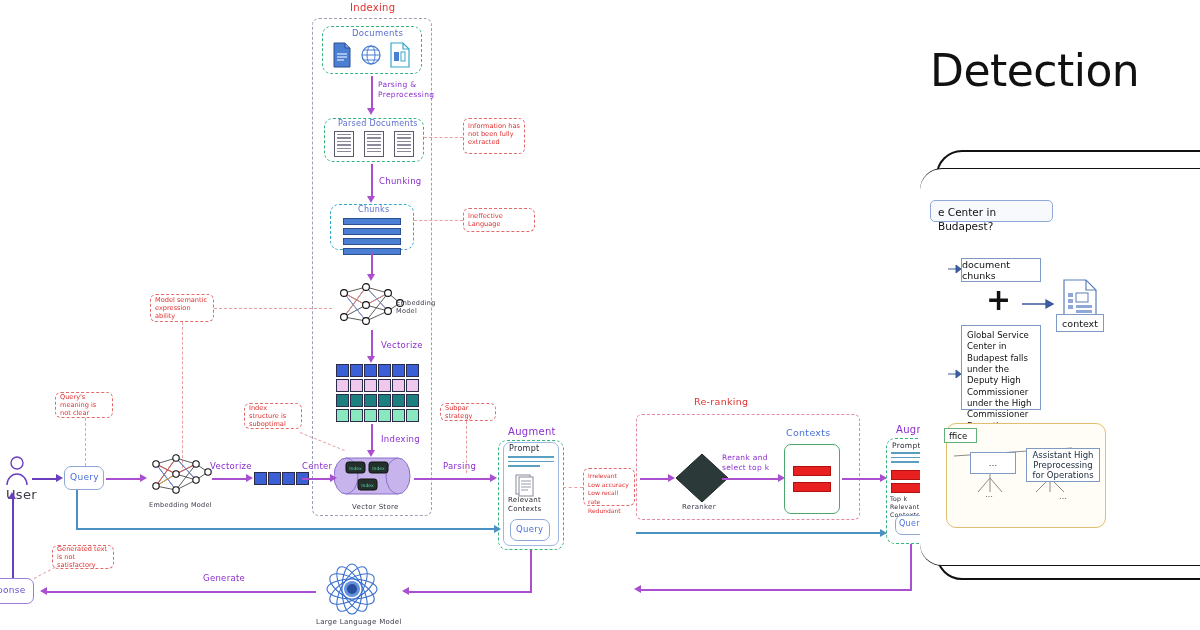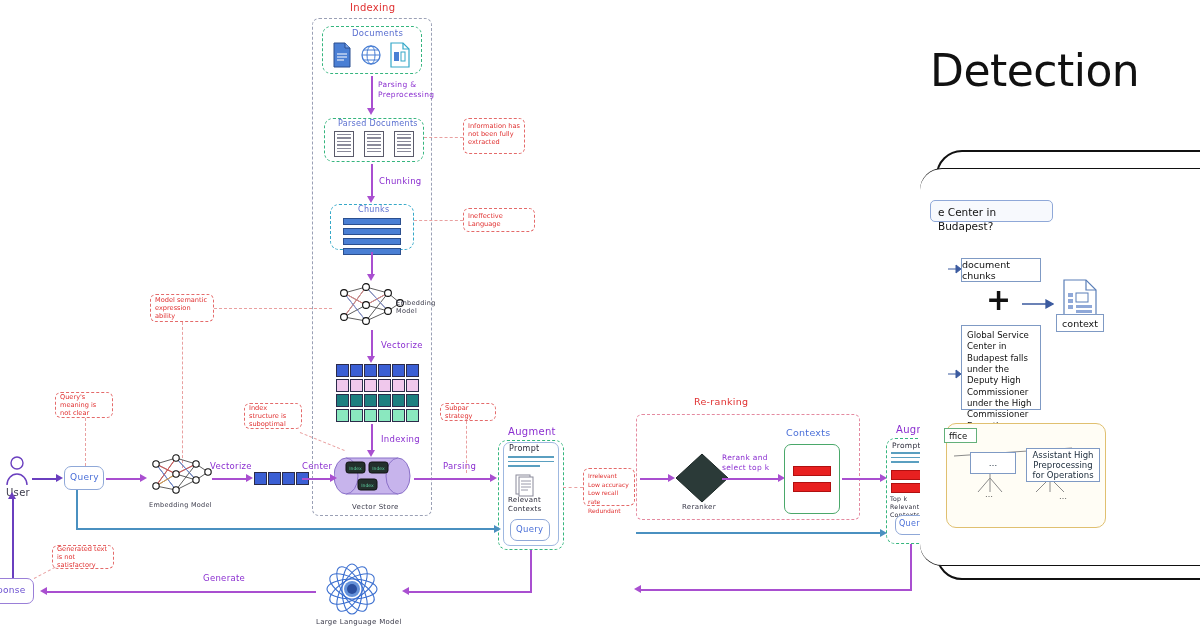--- a/index.html
+++ b/index.html
@@ -241,21 +241,21 @@
   </svg>
   <div class="abs hw lbl-dark" style="left:352px;top:503px;font-size:7px;color:#3a3a4a;">Vector Store</div>
 
   <div class="abs dash-red redbox" style="left:244px;top:403px;width:58px;height:26px;display:flex;align-items:center;">Index structure is suboptimal</div>
   <div class="dotline" style="left:300px;top:432px;width:48px;transform:rotate(22deg);transform-origin:left center;"></div>
 
   <svg class="abs" style="left:4px;top:455px;" width="26" height="32" viewBox="0 0 26 32">
     <circle cx="13" cy="8" r="6" fill="#fff" stroke="#6a3fbf" stroke-width="1.4"></circle>
     <path d="M3 30 a10 11 0 0 1 20 0" fill="#fff" stroke="#6a3fbf" stroke-width="1.4"></path>
   </svg>
-  <div class="abs hw lbl-dark" style="left:6px;top:487px;font-size:10px;color:#3a3a4a;text-align:right;">User</div>
+  <div class="abs hw lbl-dark" style="left:6px;top:487px;font-size:13px;color:#3a3a4a;text-align:right;">User</div>
 
   <div class="arrow h ind" style="left:32px;top:478px;width:26px;"></div>
   <div class="ahead right ind-right" style="left:56px;top:474px;"></div>
 
   <div class="abs rbox" style="left:64px;top:466px;width:40px;height:24px;"></div>
   <div class="abs hw lbl-blue" style="left:70px;top:472px;font-size:9px;color:#4a6fd8;">Query</div>
 
   <div class="abs dash-red redbox" style="left:55px;top:392px;width:58px;height:26px;display:flex;align-items:center;">Query's meaning is not clear</div>
   <div class="dotline-v" style="left:85px;top:418px;height:48px;"></div>
 

